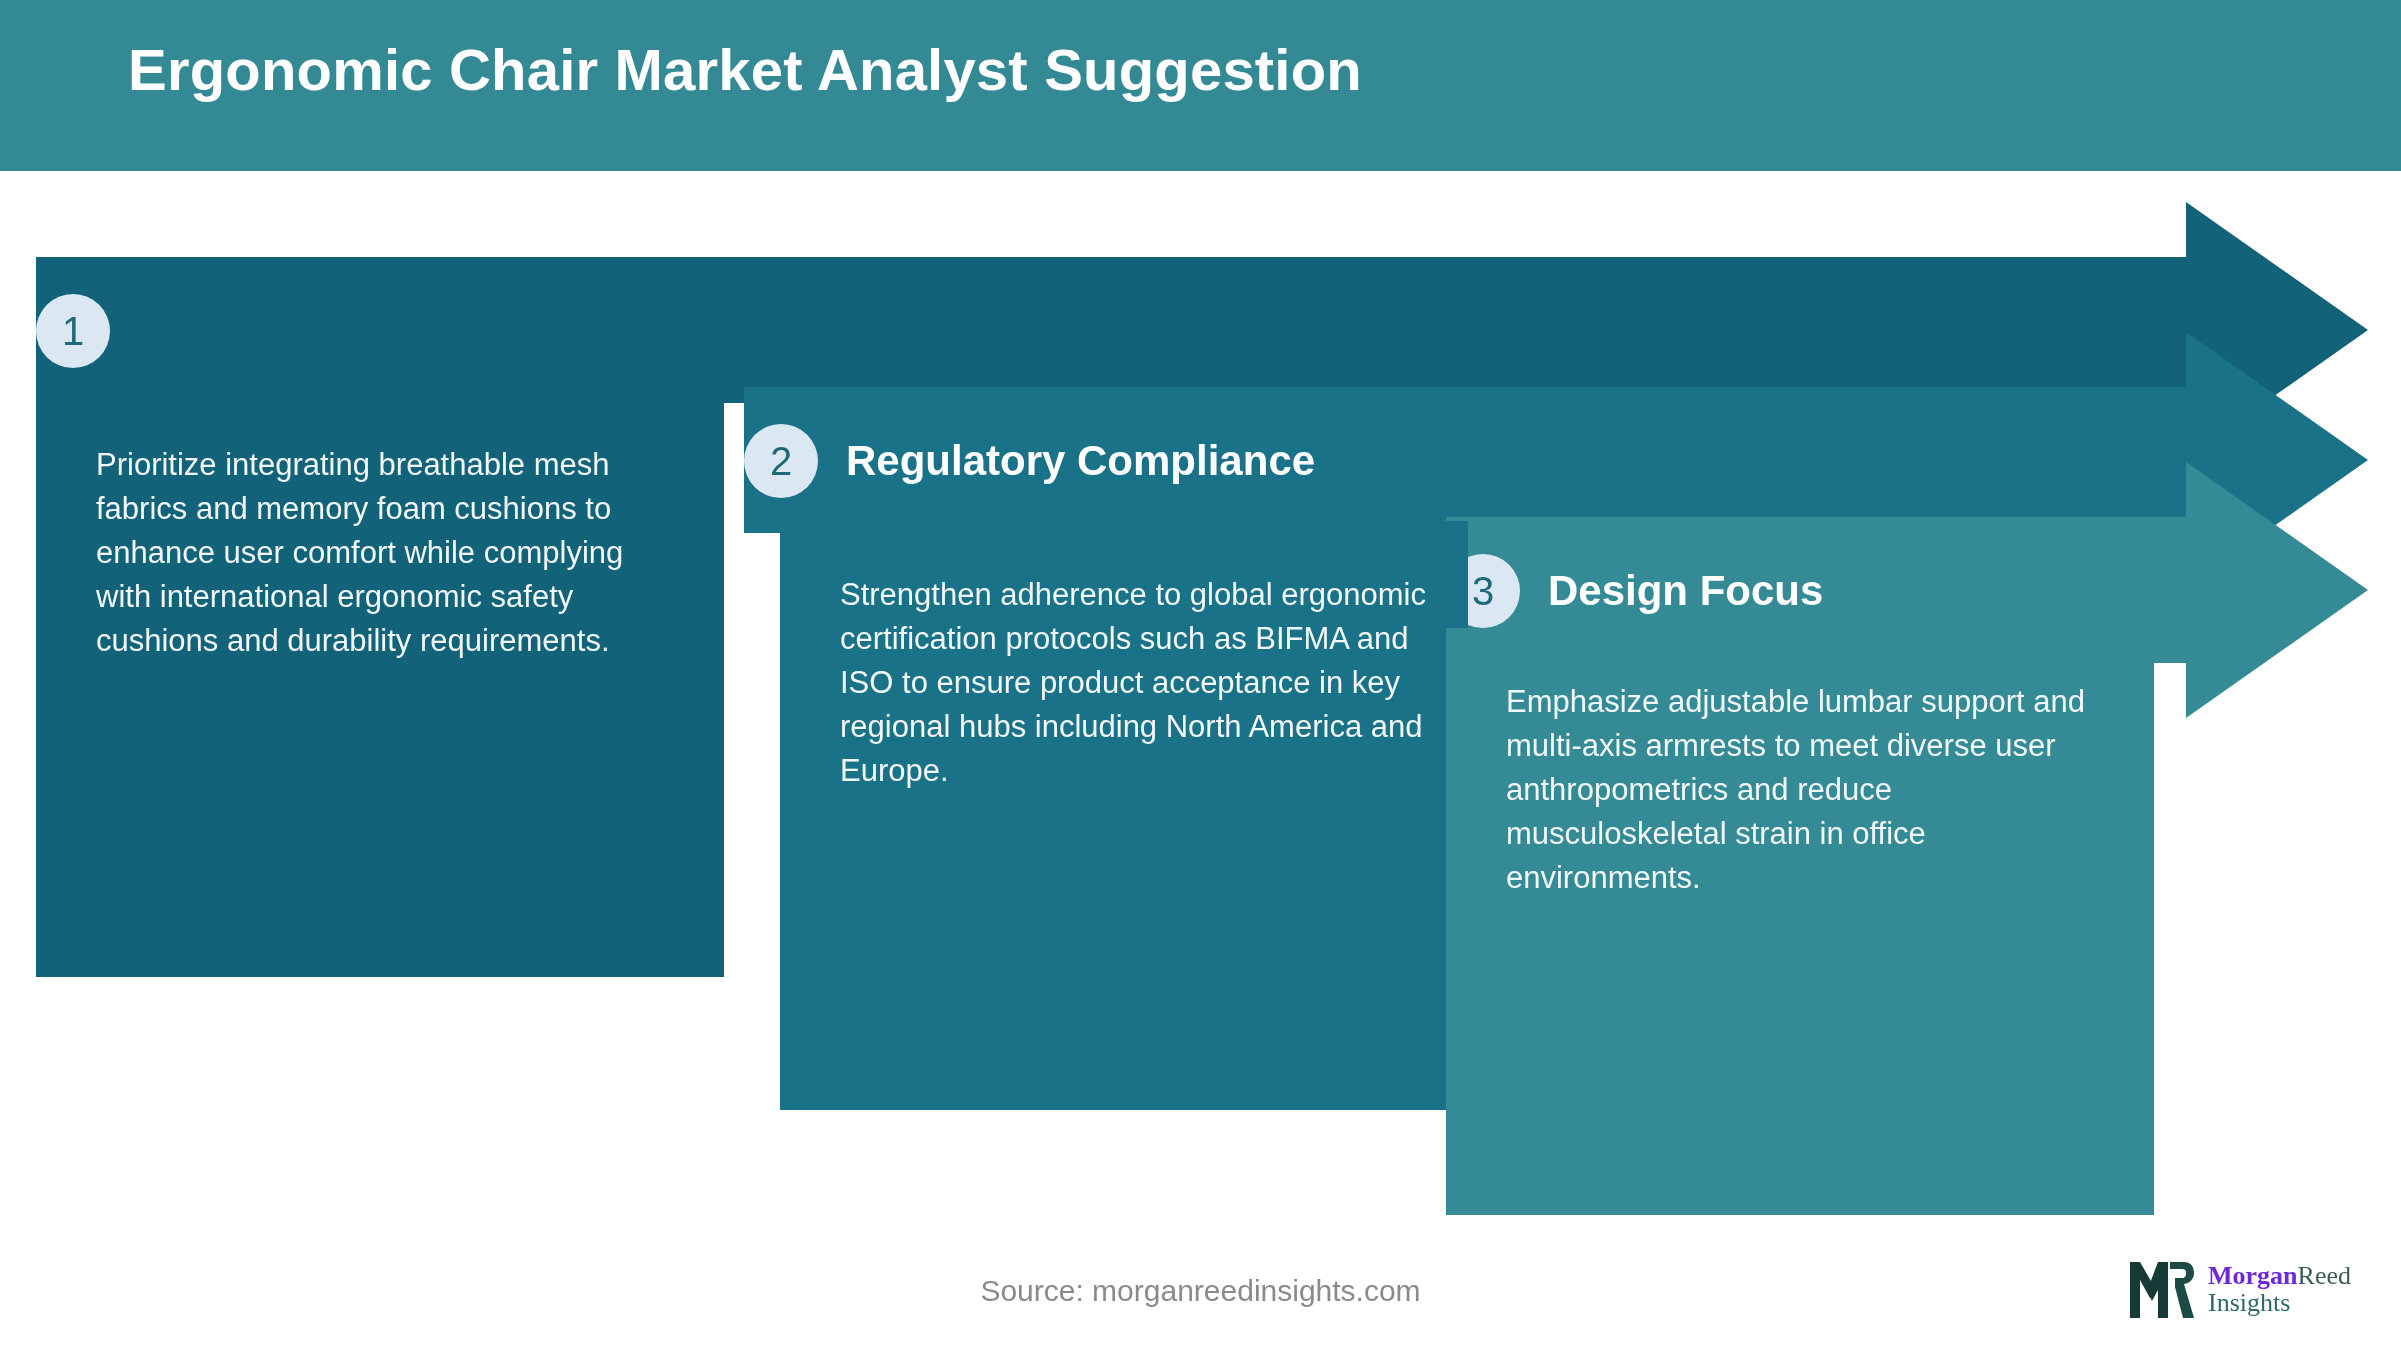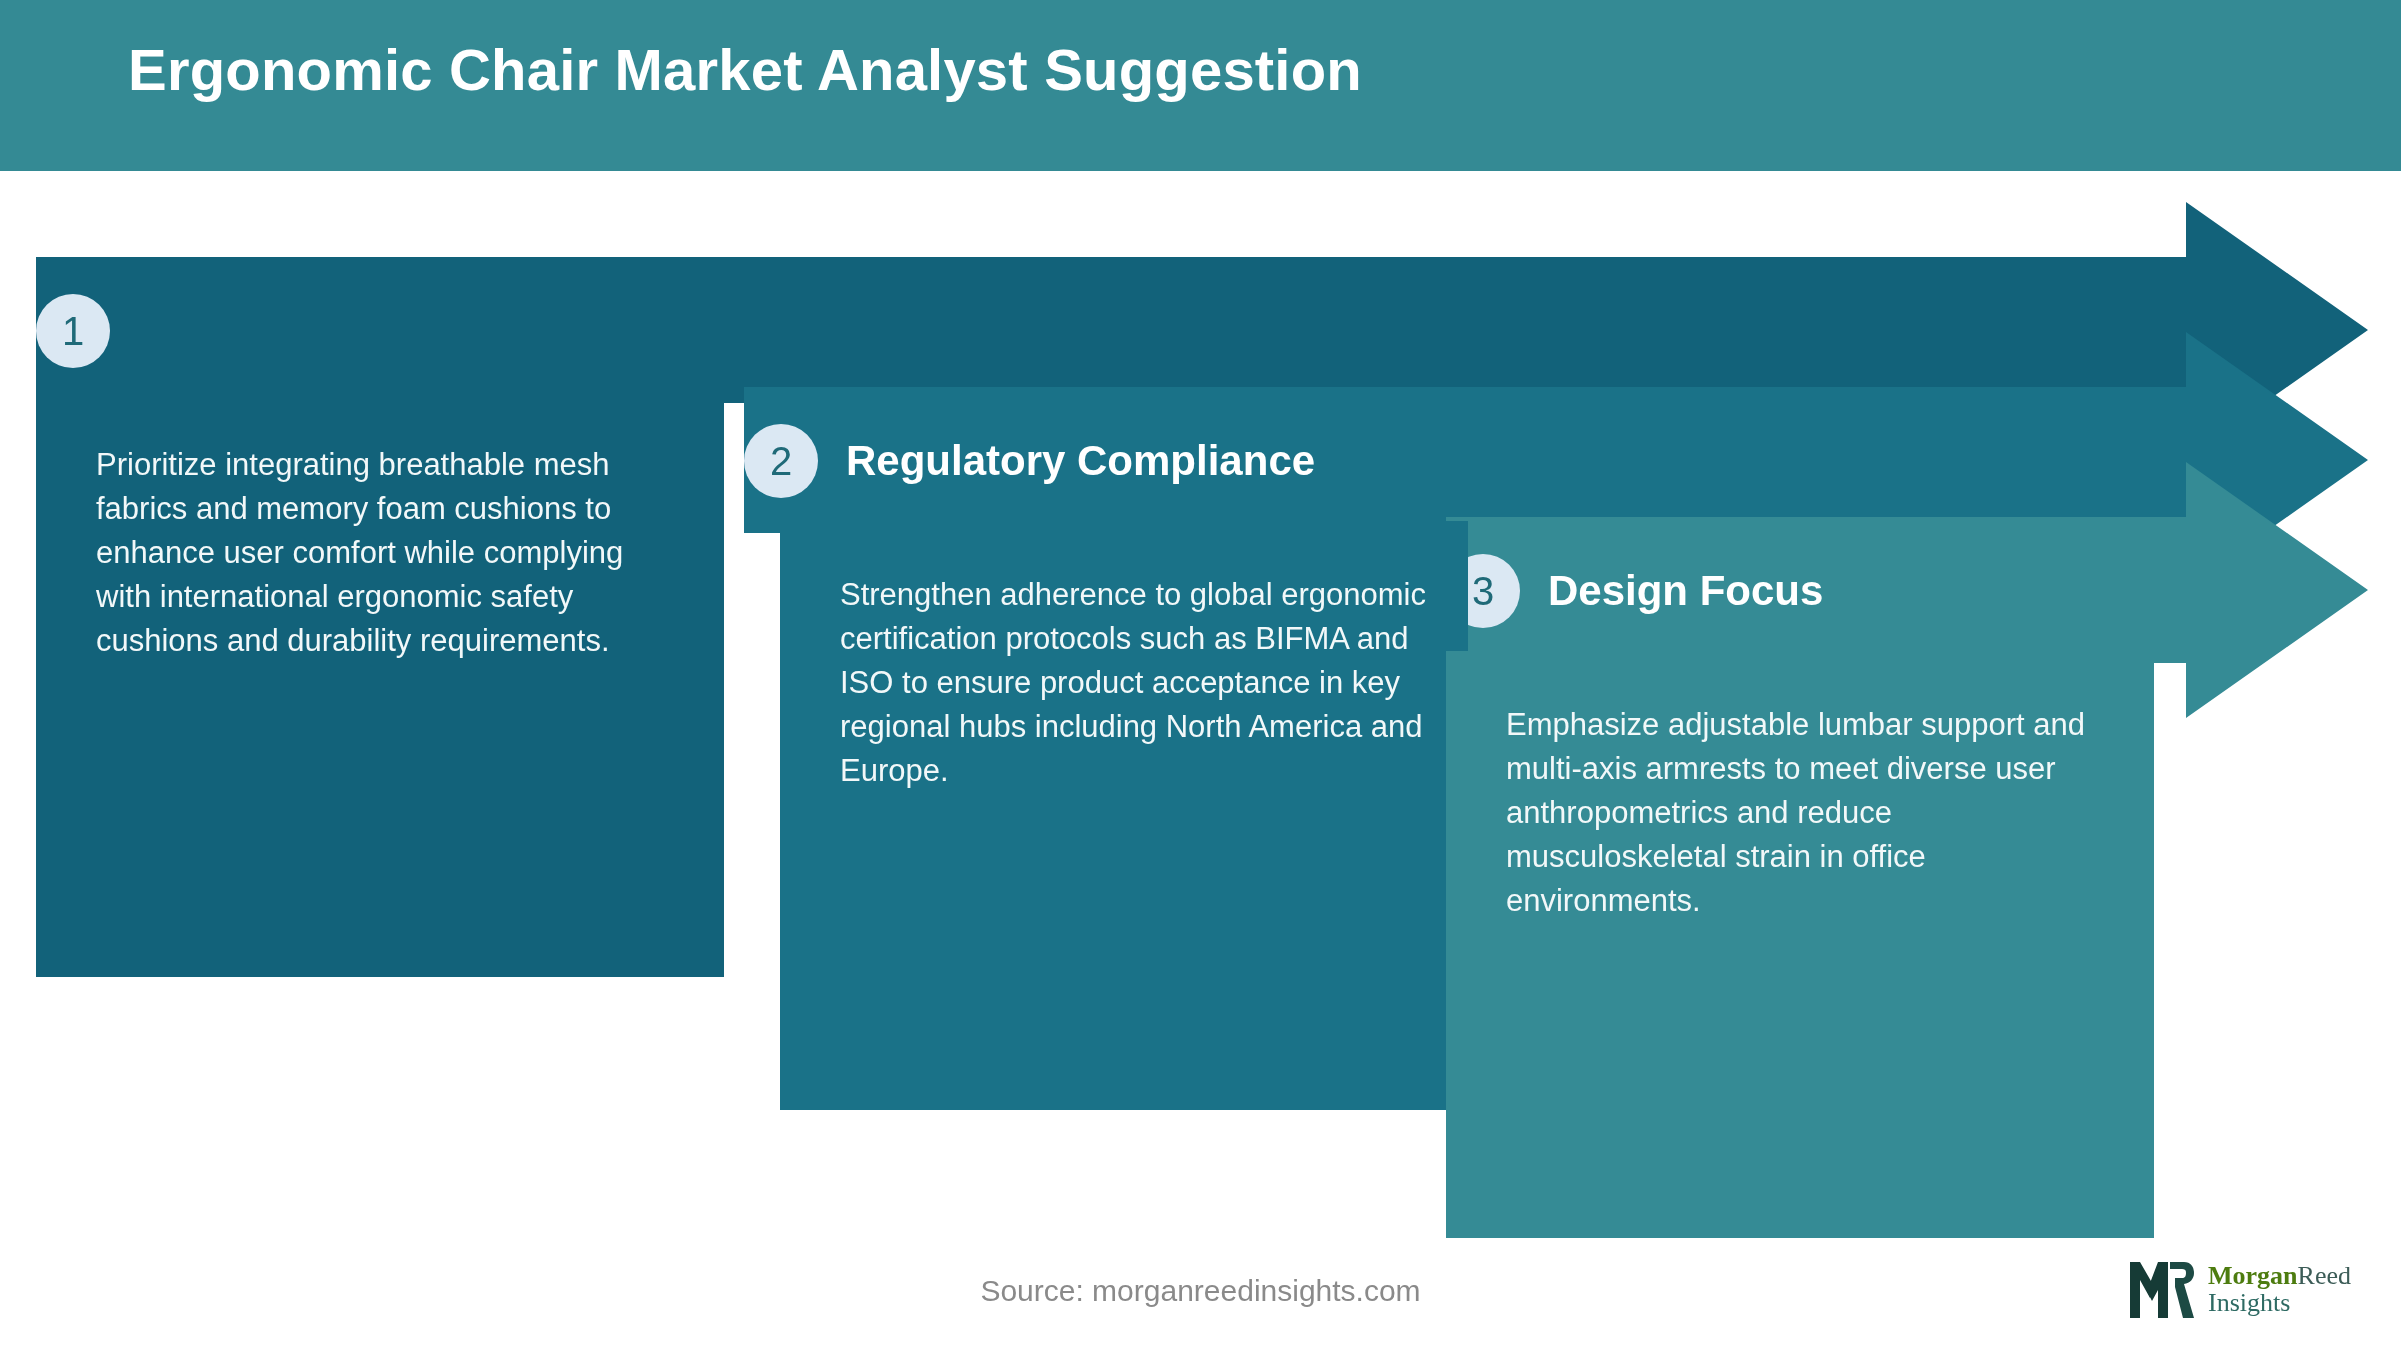--- a/index.html
+++ b/index.html
@@ -124,21 +124,21 @@
     justify-content: center;
     line-height: 1.02;
   }
   #logo-line1 {
     font-size: 26px;
     white-space: nowrap;
     font-family: "Liberation Serif", serif;
   }
   #logo-morgan {
     font-weight: bold;
-    color: #4d7c0f;
+    color: #6d28d9;
     margin-top: 43px;
   }
   #logo-reed {
     font-weight: normal;
     color: #3c5c57;
   }
   #logo-line2 {
     font-size: 26px;
     color: #2e6a63;
     font-family: "Liberation Serif", serif;
@@ -198,21 +198,21 @@
   </div>
 
   <div class="step-panel" style="left:36px; top:391px; width:688px; height:586px; background:#12627a;">
     <div class="step-body">Prioritize integrating breathable mesh fabrics and memory foam cushions to enhance user comfort while complying with international ergonomic safety cushions and durability requirements.</div>
   </div>
 
   <div class="step-panel" style="left:780px; top:521px; width:688px; height:589px; background:#1a7288;">
     <div class="step-body">Strengthen adherence to global ergonomic certification protocols such as BIFMA and ISO to ensure product acceptance in key regional hubs including North America and Europe.</div>
   </div>
 
-  <div class="step-panel" style="left:1446px; top:651px; width:708px; height:587px; background:#358b95;padding-left:12px;">
+  <div class="step-panel" style="left:1446px; top:628px; width:708px; height:587px; background:#358b95;padding-left:12px;">
     <div class="step-body">Emphasize adjustable lumbar support and multi-axis armrests to meet diverse user anthropometrics and reduce musculoskeletal strain in office environments.</div>
   </div>
 
   <div id="source-note">Source: morganreedinsights.com</div>
 
   <div id="logo">
     <svg id="logo-mark" width="66" height="60" viewBox="0 0 66 60" xmlns="http://www.w3.org/2000/svg">
       <path fill="#163b36" d="M2 58 L2 2 L12 2 L27 28 L22 38 L12 20 L12 58 Z"></path>
       <path fill="#163b36" d="M30 2 L40 2 L40 58 L30 58 L30 30 L24 41 L19 31 Z"></path>
       <path fill="#1d4a44" d="M42 2 L56 2 C63 2 66 7 66 13 C66 19 62 23 56 24 L66 58 L55 58 L47 27 L47 18 L54 18 C57 18 58 16 58 13 C58 10 57 9 54 9 L42 9 Z"></path>

